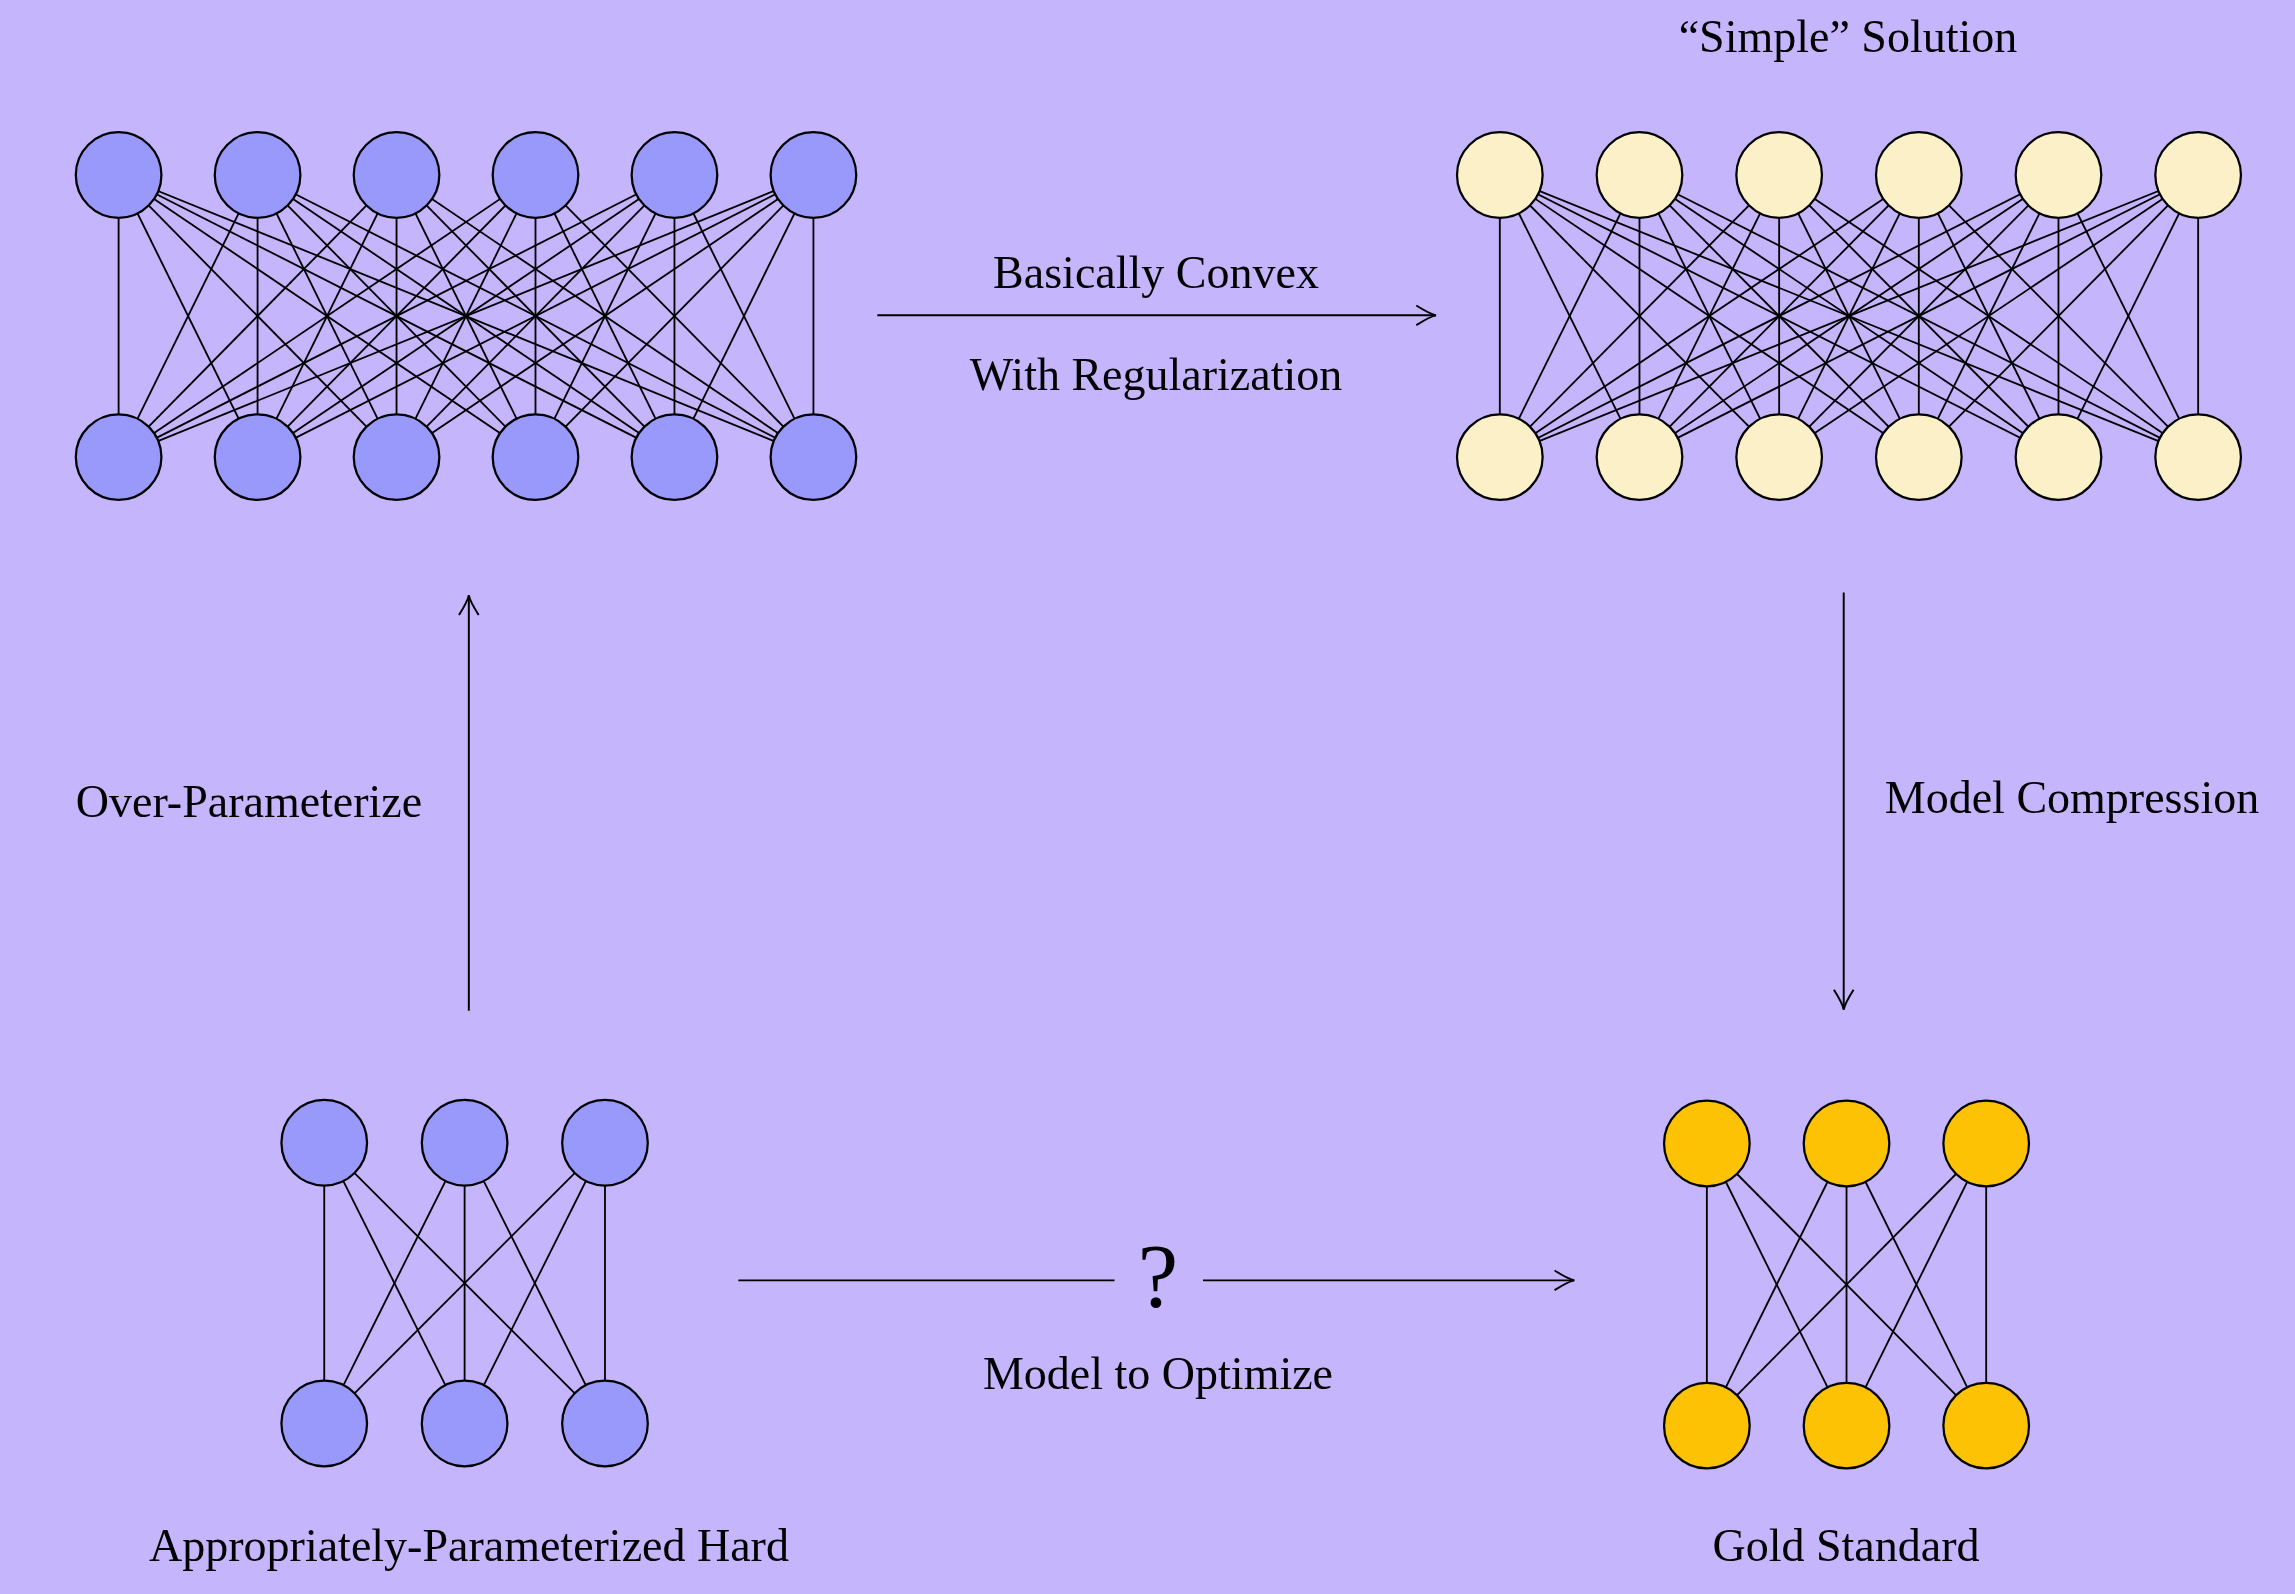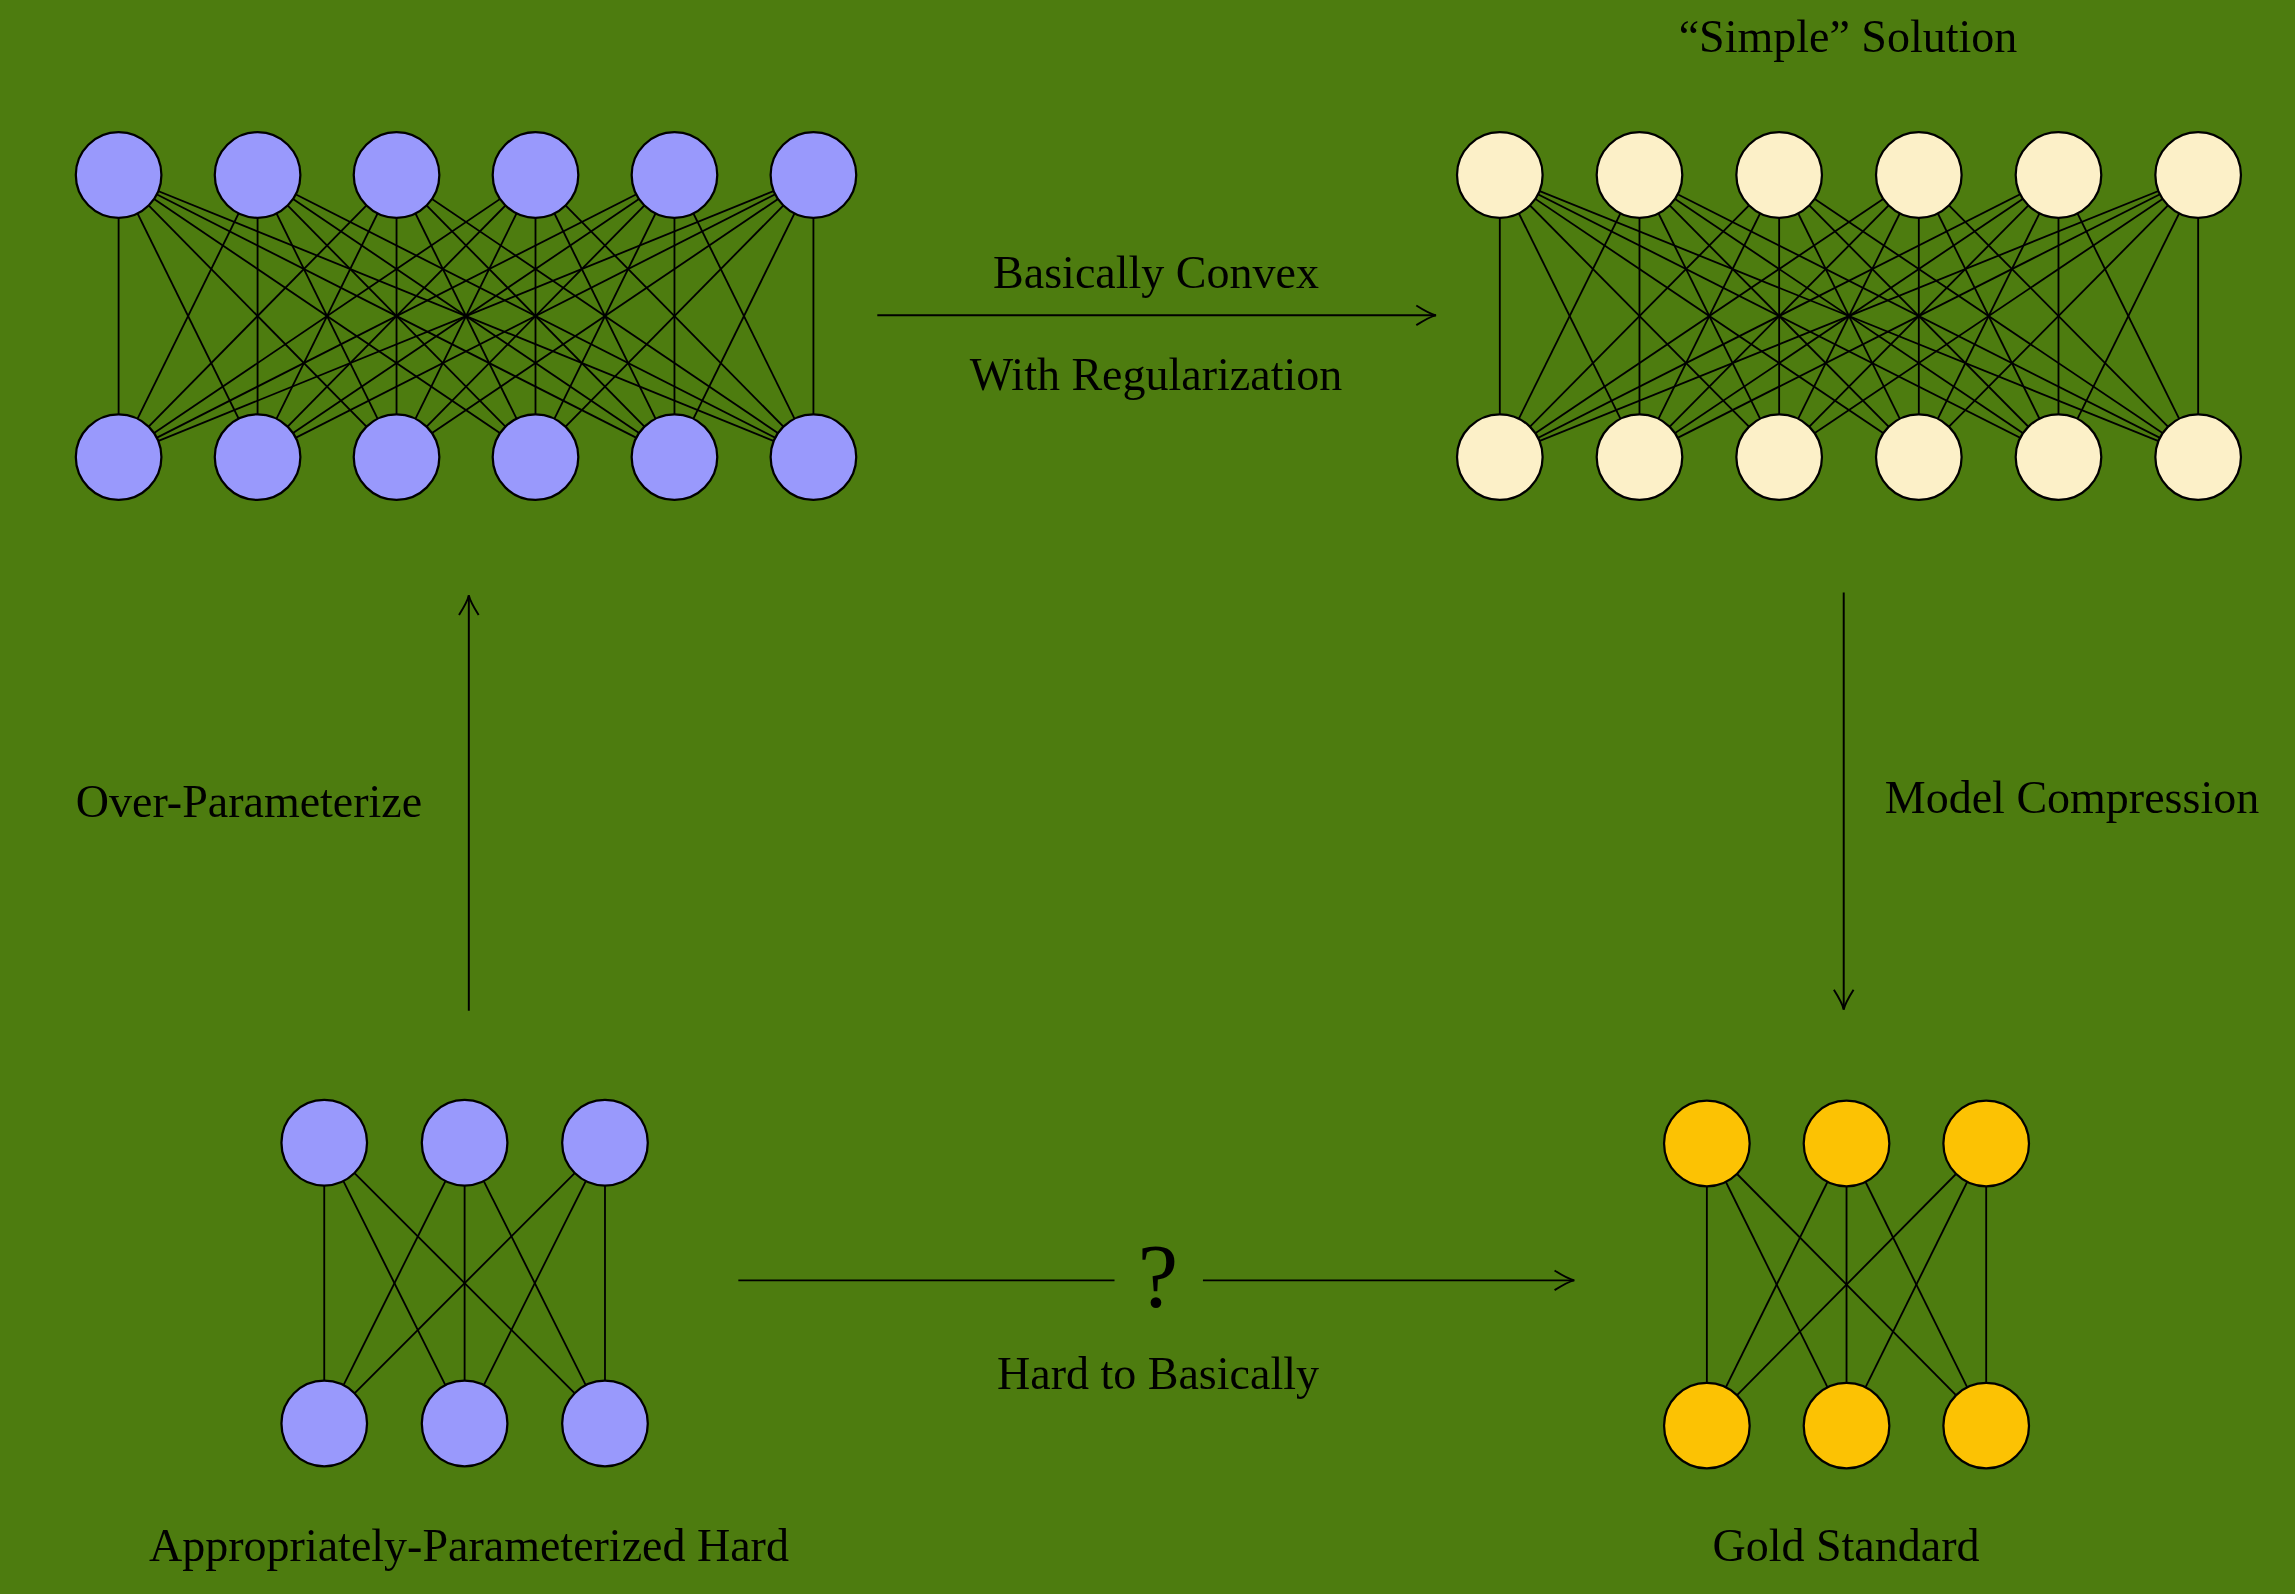--- a/index.html
+++ b/index.html
@@ -4,21 +4,21 @@
 <style>
   html, body {
     margin: 0;
     padding: 0;
     background: #FFFFFF;
   }
   .canvas {
     position: relative;
     width: 2295px;
     height: 1595px;
-    background: #4d7c0f;
+    background: #c4b5fd;
     overflow: hidden;
     font-family: "Liberation Serif", "DejaVu Serif", serif;
     color: #000000;
   }
   #diagram-svg {
     position: absolute;
     left: 0;
     top: 0;
   }
   .edge {
@@ -209,20 +209,20 @@
   <div class="label" id="lbl-bc">Basically Convex</div>
 
   <div class="label" id="lbl-wr">With Regularization</div>
 
   <div class="label" id="lbl-op">Over-Parameterize</div>
 
   <div class="label" id="lbl-mc">Model Compression</div>
 
   <div class="label" id="lbl-q">?</div>
 
-  <div class="label" id="lbl-ho">Hard to Basically</div>
+  <div class="label" id="lbl-ho">Model to Optimize</div>
 
   <div class="label" id="lbl-apm">Appropriately-Parameterized Hard</div>
 
   <div class="label" id="lbl-gs">Gold Standard</div>
 
 </div>
 
 
 </body></html>

